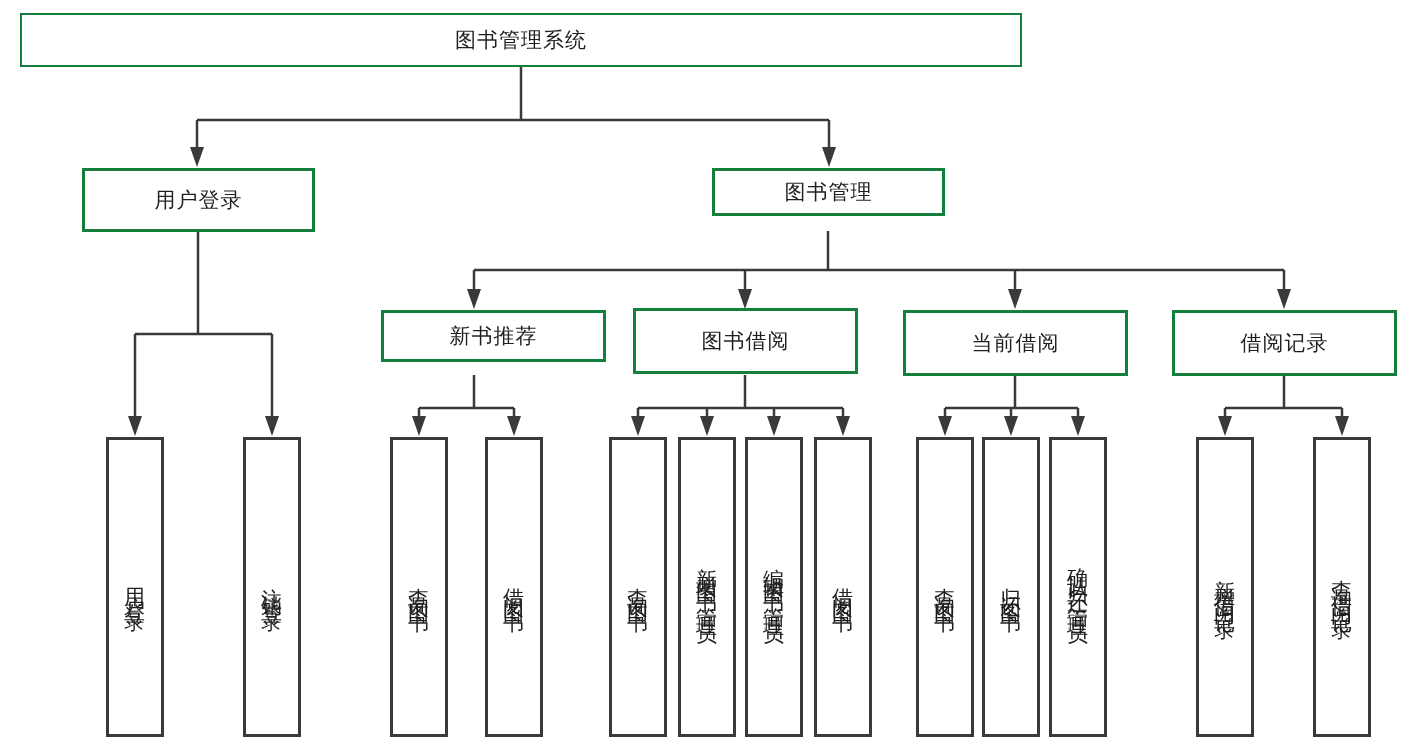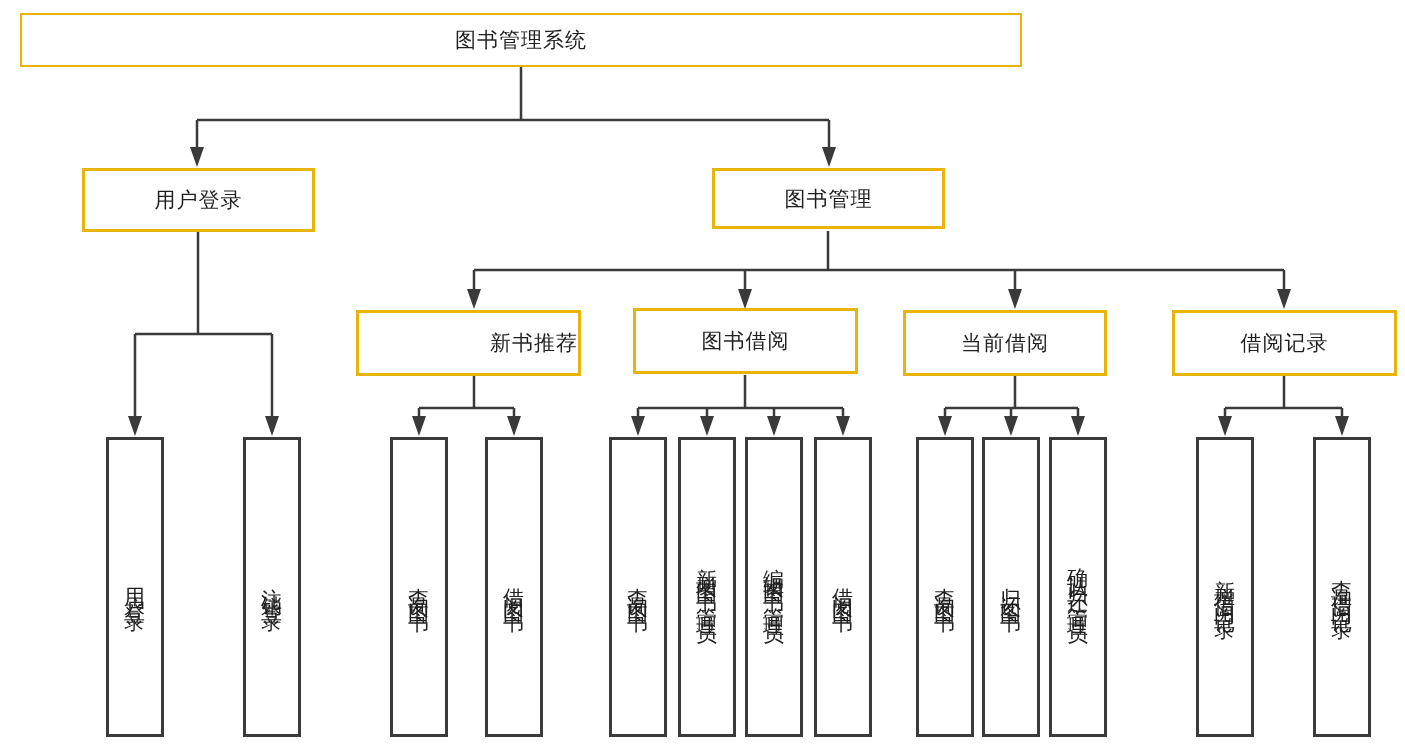--- a/index.html
+++ b/index.html
@@ -15,21 +15,21 @@
     background: #ffffff;
   }
   #connectors {
     position: absolute; left: 0; top: 0;
     width: 1405px; height: 747px;
     pointer-events: none;
   }
   .hbox {
     position: absolute;
     box-sizing: border-box;
-    border: 3px solid #eab308;
+    border: 3px solid #15803d;
     background: #ffffff;
     display: flex; align-items: center; justify-content: center;
     font-size: 21px; color: #1f1f1f;
     letter-spacing: 1px;
     white-space: nowrap;
   }
   .hbox.root { border-width: 2.5px; }
   .vbox {
     position: absolute;
     box-sizing: border-box;
@@ -114,31 +114,31 @@
          M1335 416 L1349 416 L1342 436 Z"></path>
   </svg>
 
   <div class="hbox root" style="left:20px; top:13px; width:1002px; height:54px;">
     <span>图书管理系统</span>
   </div>
 
   <div class="hbox" style="left:82px; top:168px; width:233px; height:64px;">
     <span>用户登录</span>
   </div>
-  <div class="hbox" style="left:712px; top:168px; width:233px; height:61px;">
+  <div class="hbox" style="left:712px; top:168px; width:233px; height:48px;">
     <span>图书管理</span>
   </div>
 
-  <div class="hbox" style="left:356px; top:310px; width:225px; height:66px;justify-content:flex-end;">
+  <div class="hbox" style="left:381px; top:310px; width:225px; height:52px;">
     <span>新书推荐</span>
   </div>
   <div class="hbox" style="left:633px; top:308px; width:225px; height:66px;">
     <span>图书借阅</span>
   </div>
-  <div class="hbox" style="left:903px; top:310px; width:204px; height:66px;">
+  <div class="hbox" style="left:903px; top:310px; width:225px; height:66px;">
     <span>当前借阅</span>
   </div>
   <div class="hbox" style="left:1172px; top:310px; width:225px; height:66px;">
     <span>借阅记录</span>
   </div>
 
   <div class="vbox" style="left:106px;">
     <span class="vtext">用户登录</span>
   </div>
   <div class="vbox" style="left:243px;">

